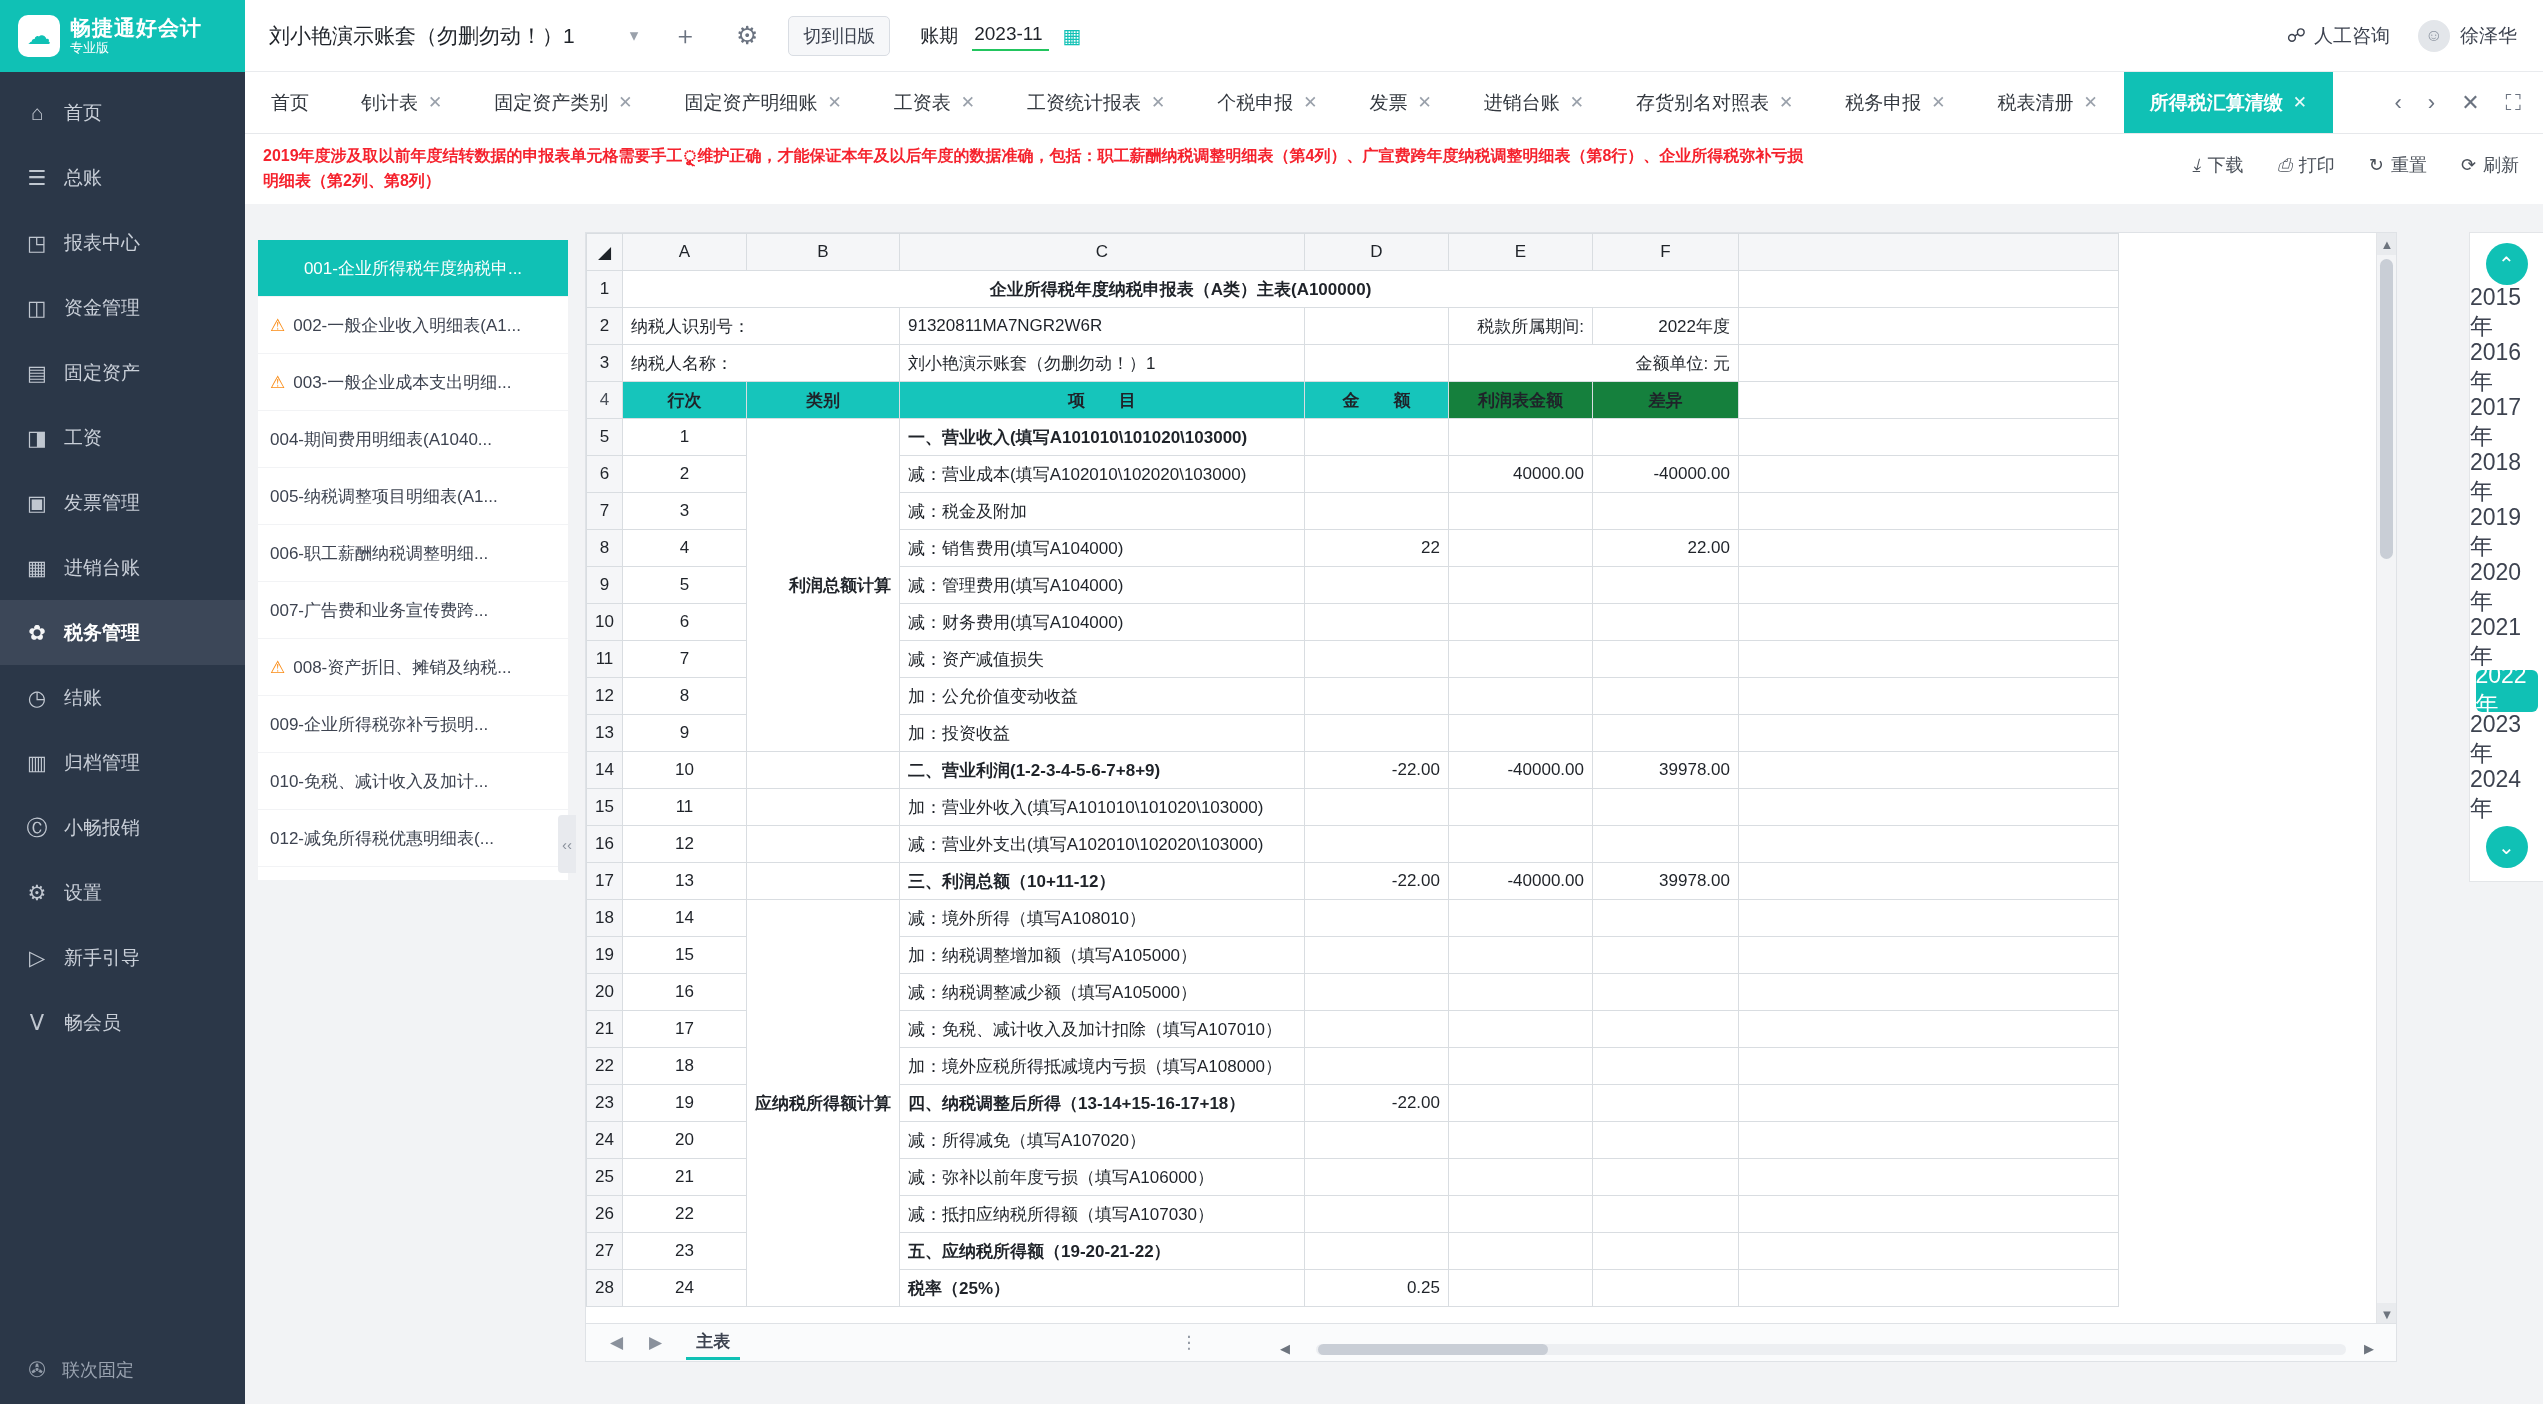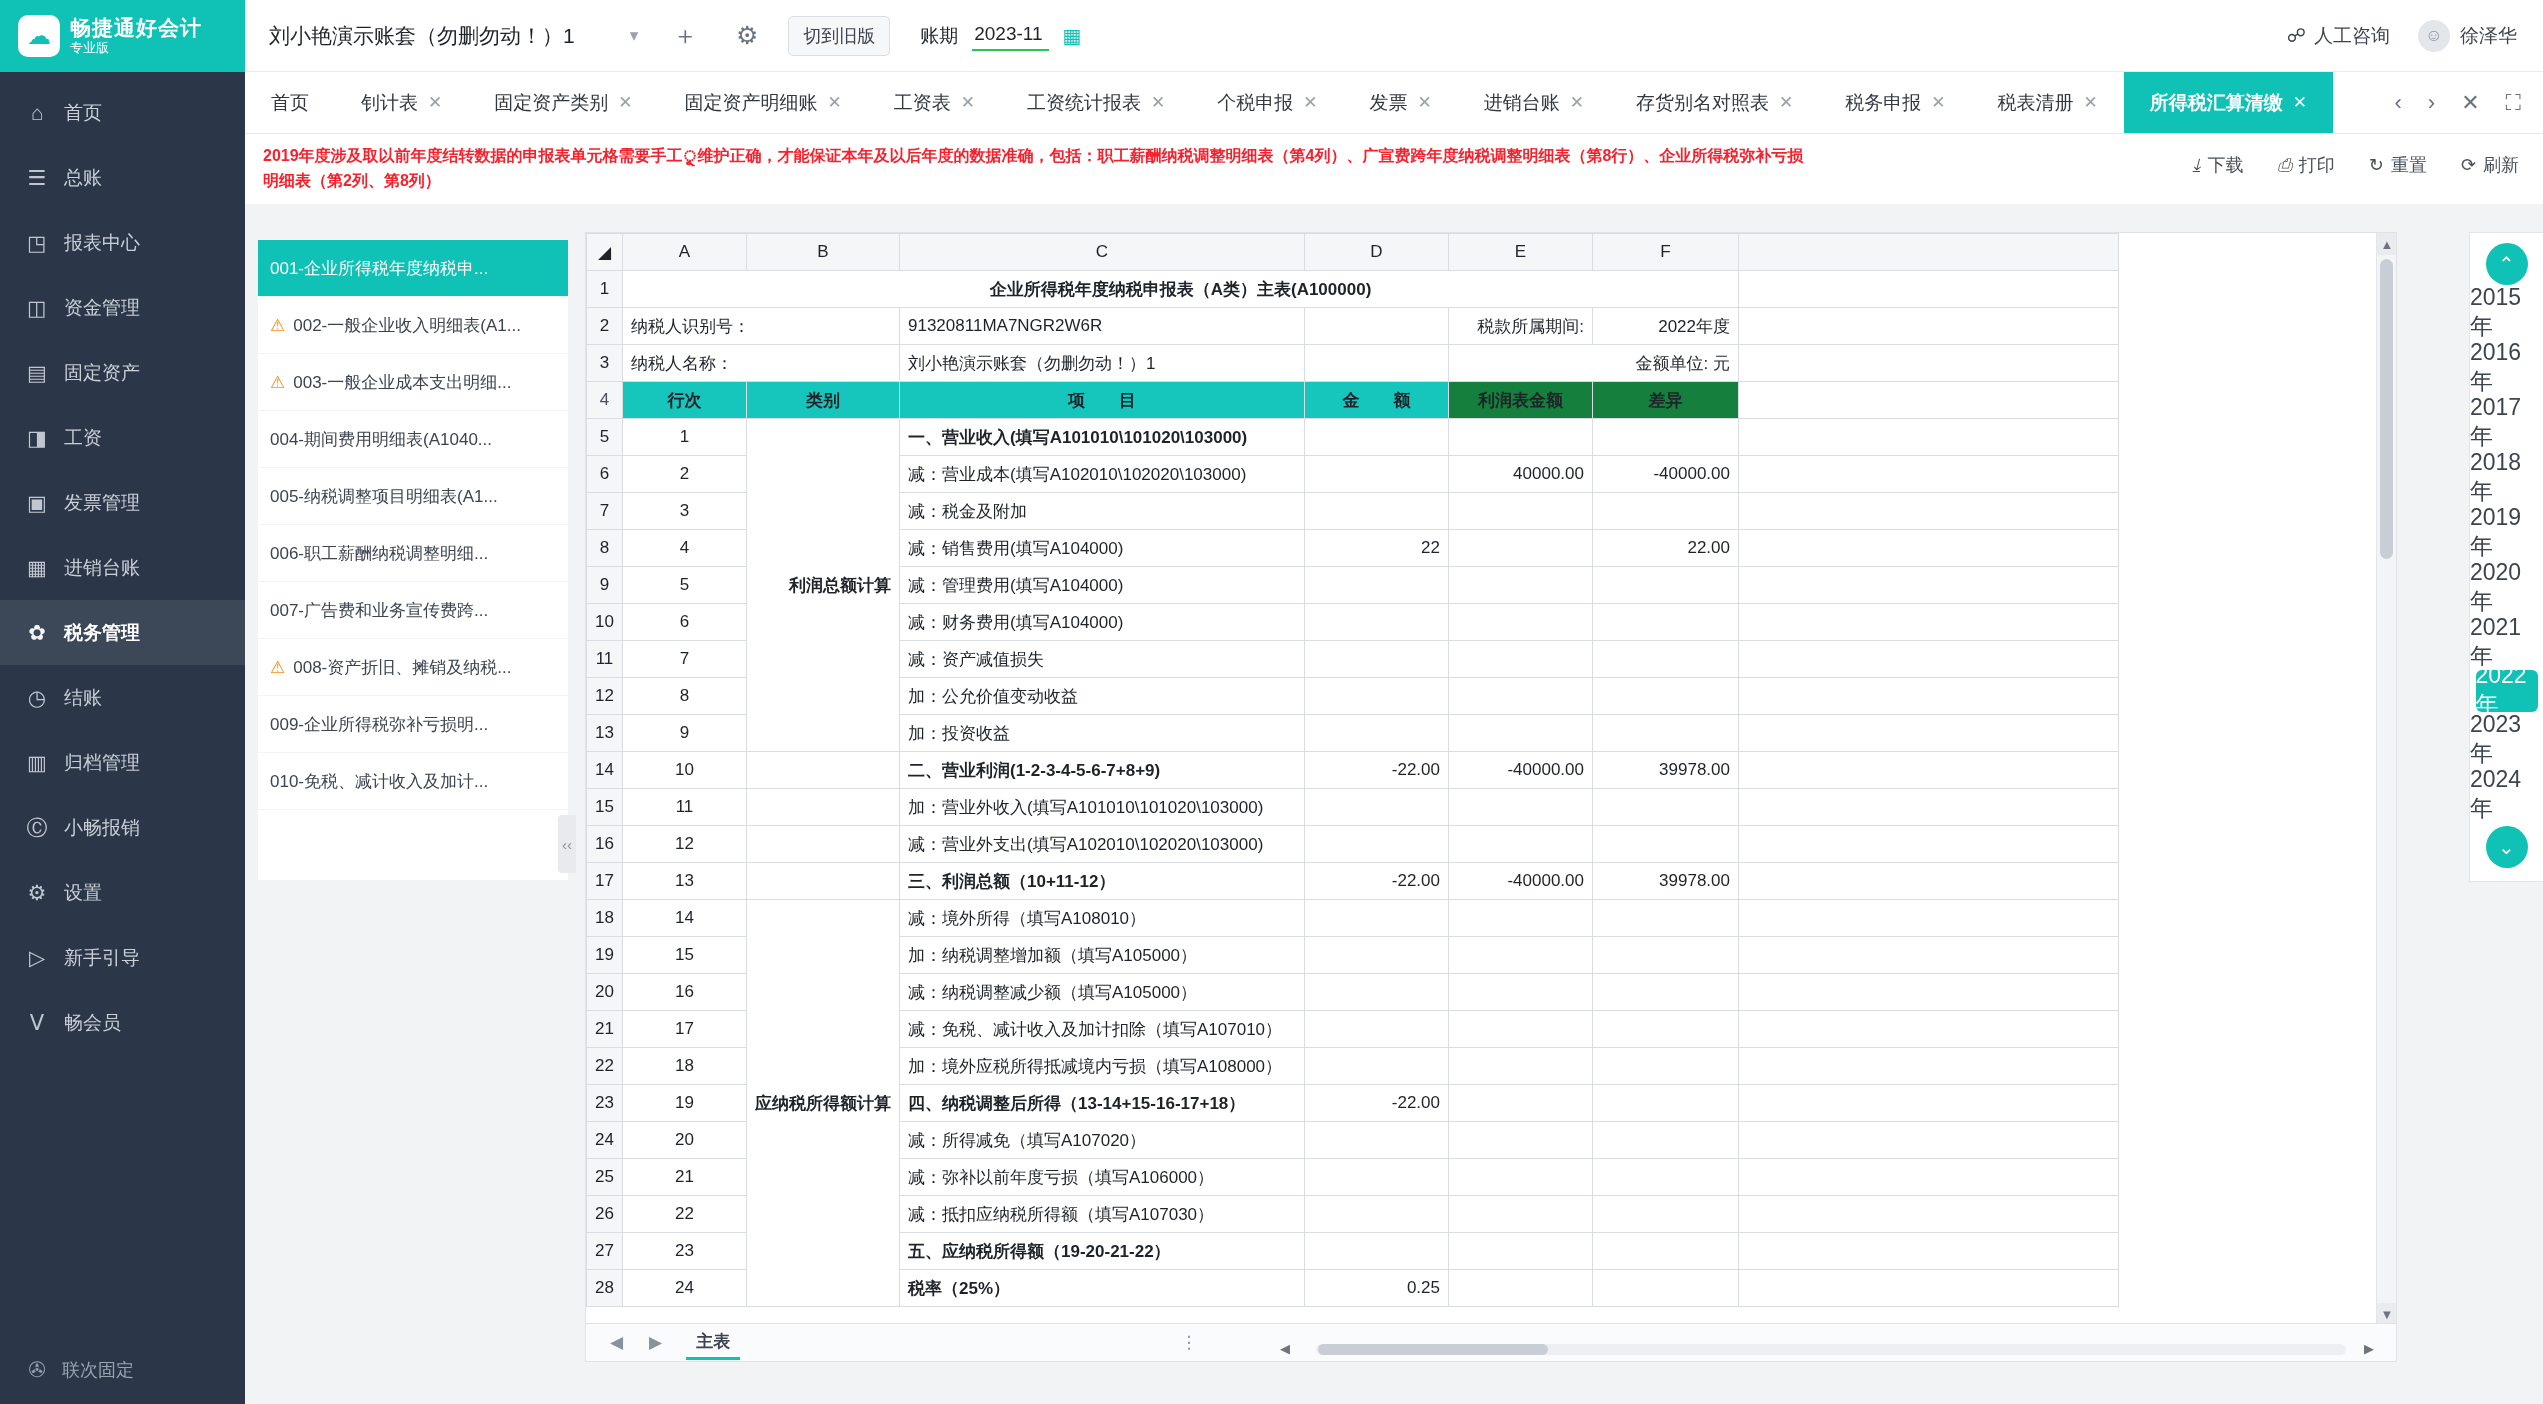--- a/index.html
+++ b/index.html
@@ -47,21 +47,21 @@
 
   
   .notice { position:absolute; left:245px; top:134px; width:2298px; height:70px; background:#fff; }
   .notice-txt { position:absolute; left:18px; top:10px; width:1550px; font-size:16px; line-height:1.55; color:#f5222d; font-weight:bold; }
   .notice-actions { position:absolute; right:24px; top:19px; display:flex; gap:34px; font-size:18px; color:#4a5059; }
   .notice-actions span { cursor:pointer; display:inline-flex; align-items:center; gap:7px; }
 
   
   .replist { position:absolute; left:258px; top:240px; width:310px; height:640px; background:#fff; }
   .rep-item { height:57px; display:flex; align-items:center; gap:8px; padding:0 12px; font-size:17px; color:#3d4350; border-bottom:1px solid #f2f3f5; cursor:pointer; white-space:nowrap; overflow:hidden; }
-  .rep-item.active { background:#10c1b5; color:#fff; }
+  .rep-item.active { background:#10c1b5; color:#fff;justify-content:center; }
   .warn { color:#fa8c16; font-size:17px; }
   .rep-label { overflow:hidden; text-overflow:ellipsis; }
 
   .collapse-handle { position:absolute; left:558px; top:800; width:18px; height:58px; background:#e8eaee; border-radius:4px 0 0 4px; display:flex; align-items:center; justify-content:center; color:#8a919c; font-size:15px; cursor:pointer; }
 
   
   .sheet { position:absolute; left:585px; top:232px; width:1812px; height:1130px; background:#fff; border:1px solid #dfe2e6; overflow:hidden; }
   table.grid { border-collapse:collapse; table-layout:fixed; }
   table.grid td, table.grid th { border:1px solid #d9dde1; font-size:17px; color:#1f2329; padding:0 8px; height:37px; overflow:hidden; white-space:nowrap; }
   .colhead { background:#f5f6f8; text-align:center; font-weight:normal; color:#4a5059; height:30px; font-size:16px; }
@@ -310,20 +310,23 @@
     <div class="rep-item">
         <span class="warn">⚠</span>
         <span class="rep-label">008-资产折旧、摊销及纳税...</span>
       </div>
     <div class="rep-item">
         <span class="rep-label">009-企业所得税弥补亏损明...</span>
       </div>
     <div class="rep-item">
         <span class="rep-label">010-免税、减计收入及加计...</span>
       </div>
+    <div class="rep-item">
+        <span class="rep-label">012-减免所得税优惠明细表(...</span>
+      </div>
   </div>
 
   <div class="collapse-handle" style="top:815px">‹‹</div>
 
   <div class="sheet">
     <table class="grid">
       <tbody>
           <tr>
         <th class="colhead rowhead">◢</th>
         <th class="colhead c-a">A</th>

